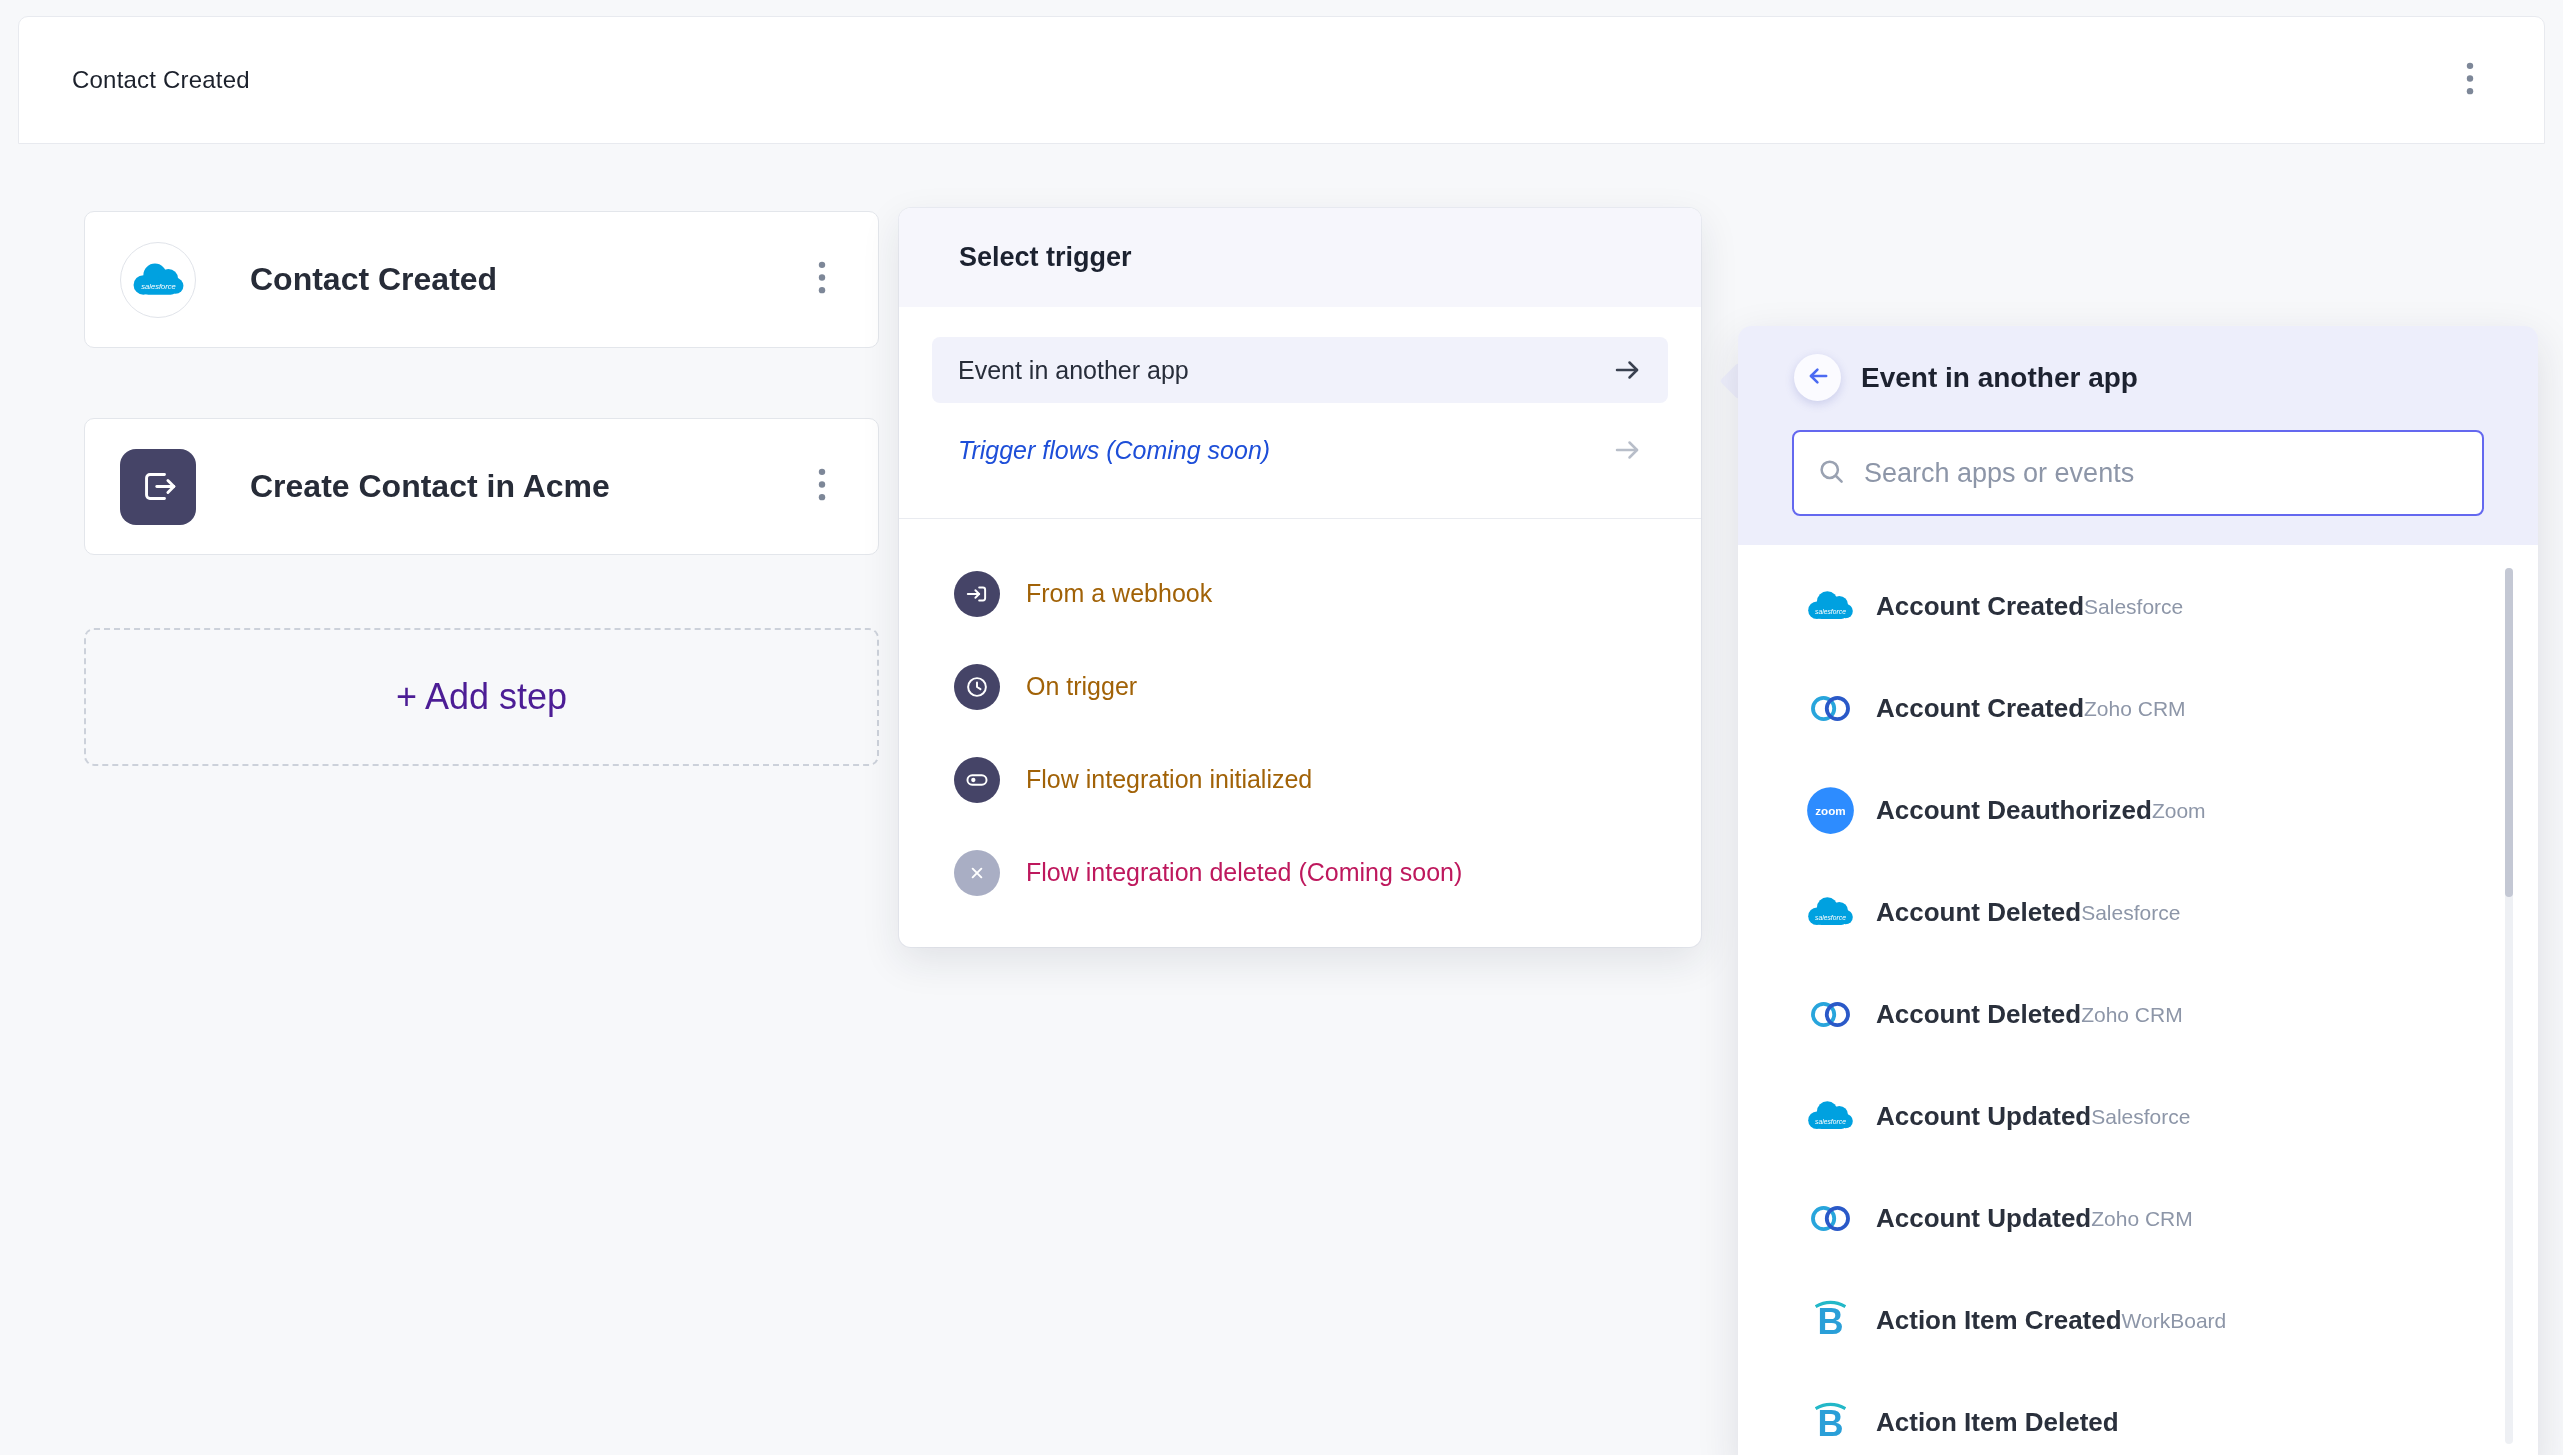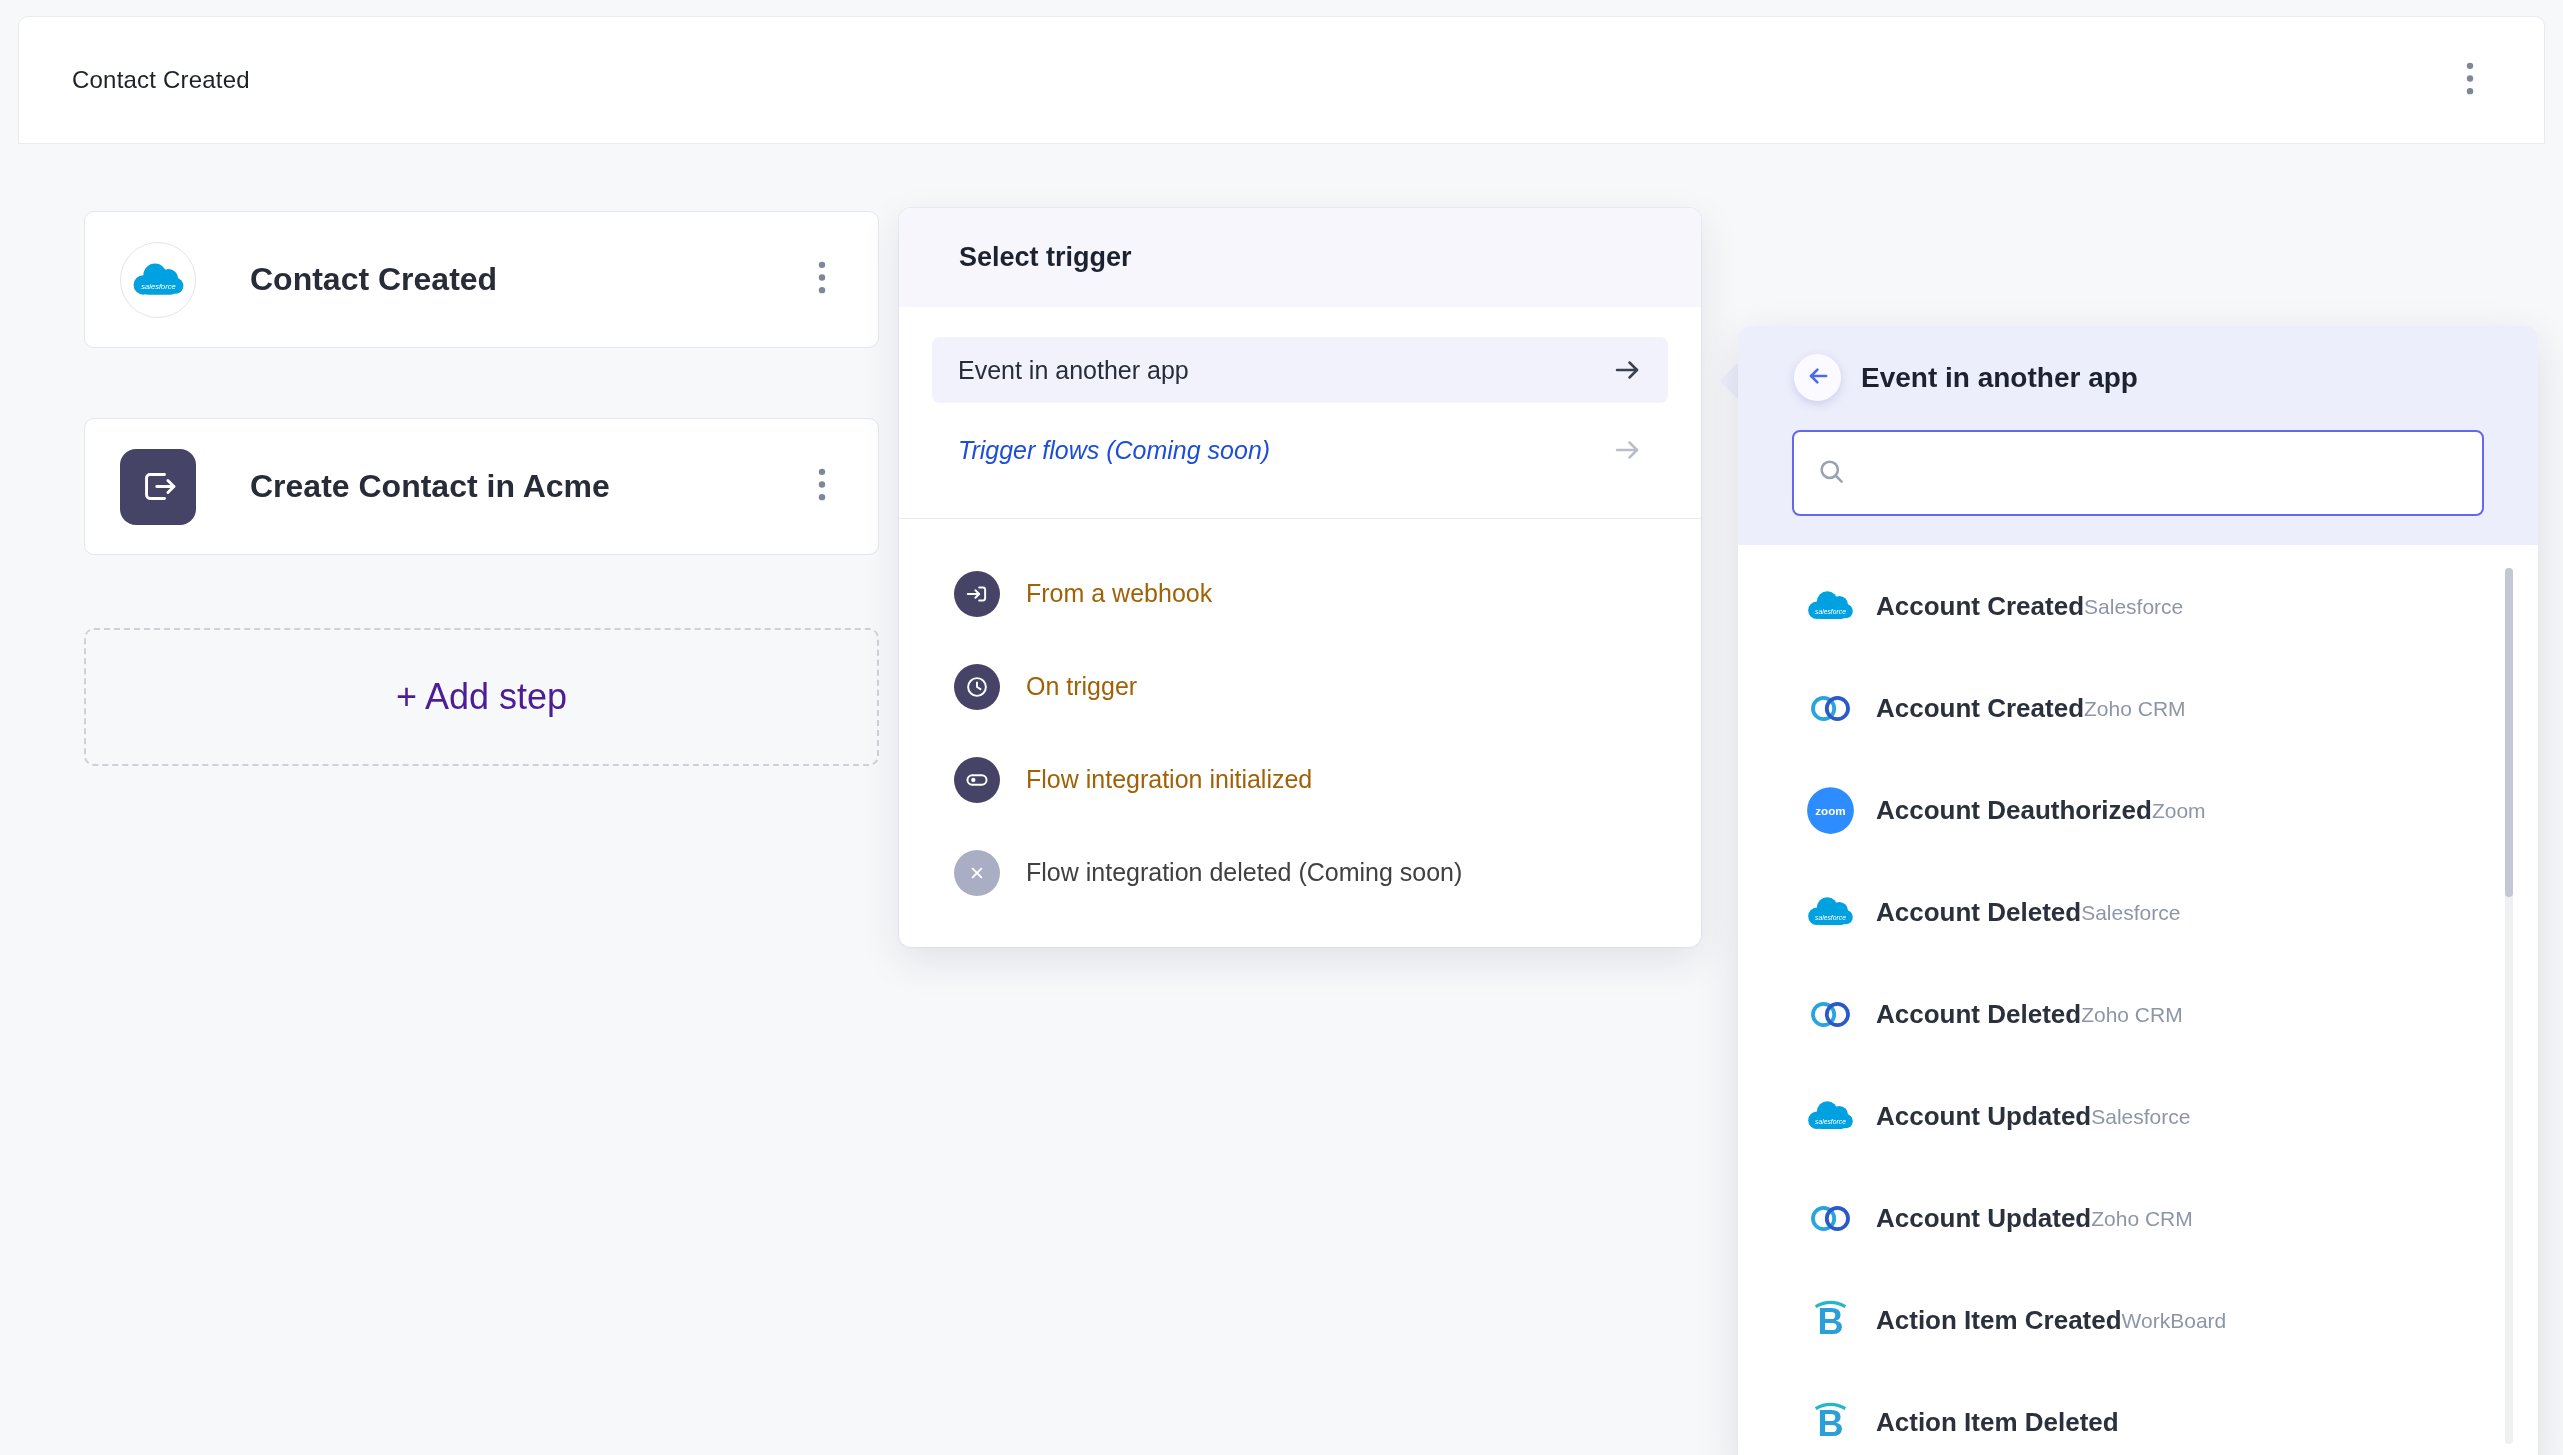--- a/index.html
+++ b/index.html
@@ -75,21 +75,21 @@
   .row-arrow { display:flex; align-items:center; }
   .divider { margin-top:35px; border-top:1px solid #e9ebf0; }
   .options { padding:28px 33px; }
   .option-row { height:93px; display:flex; align-items:center; cursor:pointer; }
   .option-icon {
     width:46px; height:46px; border-radius:50%; background:#454467; flex:0 0 auto;
     display:flex; align-items:center; justify-content:center; margin-left:22px;
   }
   .option-row.disabled .option-icon { background:#a9aec4; }
   .option-label { margin-left:26px; font-size:25px; color:#a16207; }
-  .option-row.disabled .option-label { color:#404040; }
+  .option-row.disabled .option-label { color:#be185d; }
 
   
   .panel-caret {
     position:absolute; left:1725px; top:368px; width:26px; height:26px;
     background:#edeefb; transform:rotate(45deg); border-radius:3px; z-index:3;
   }
   .panel {
     position:absolute; left:1738px; top:326px; width:800px; height:1144px;
     background:#edeefb; border-radius:14px; overflow:hidden; z-index:3;
     box-shadow:0 14px 43px rgba(30,35,60,.12);
@@ -286,20 +286,21 @@
     <div class="panel-title">Event in another app</div>
   </div>
 
   <div class="search-box">
     <span>
       <svg viewBox="0 0 24 24" width="30" fill="none" stroke="#9aa2b2" stroke-width="2" stroke-linecap="round">
           <circle cx="11" cy="11" r="6.5"></circle>
           <path d="M15.8 15.8L20.5 20.5"></path>
         </svg>
     </span>
+    <input type="text" placeholder="Search apps or events" style="">
   </div>
 
   <div class="event-list">
 
     <div class="event-row">
       <span class="event-icon">
         <svg viewBox="0 0 64 44" width="51">
             <g fill="#00a1e0">
               <circle cx="15" cy="28" r="11"></circle>
               <circle cx="28" cy="17" r="13"></circle>

